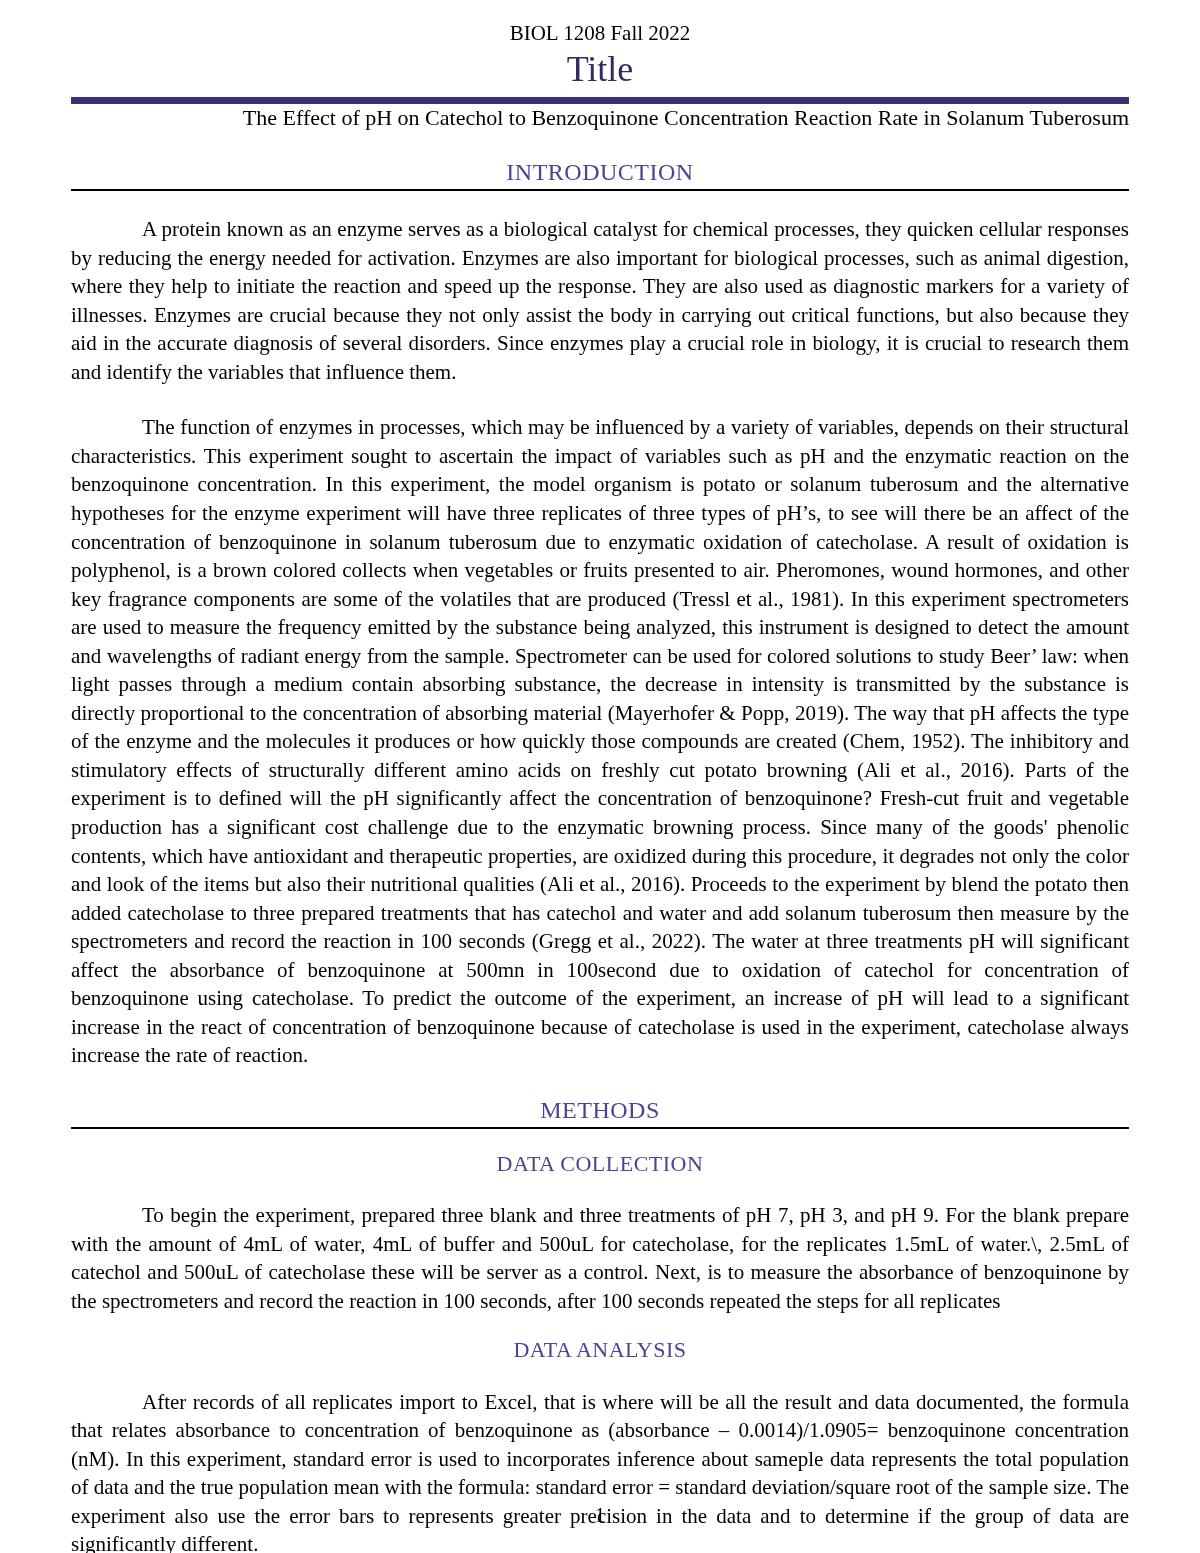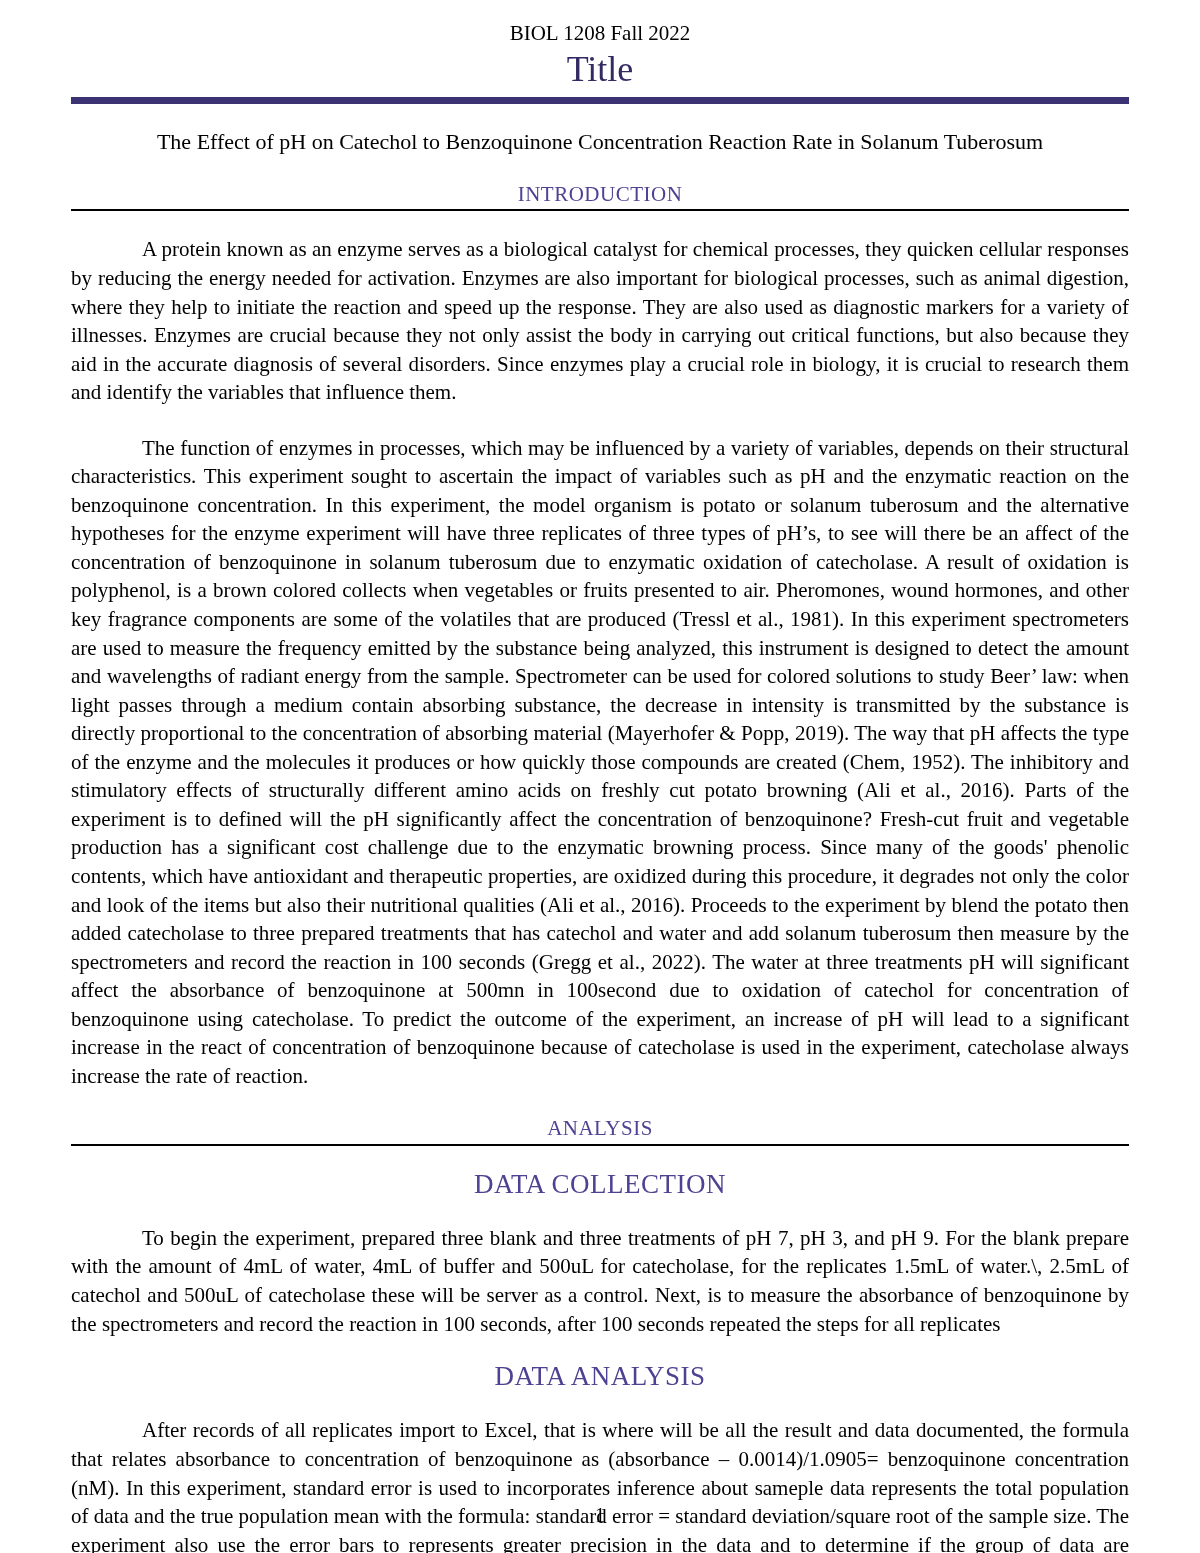--- a/index.html
+++ b/index.html
@@ -31,43 +31,42 @@
     font-weight: 400;
     color: #332a63;
     line-height: 1.15;
   }
   .title-rule {
     height: 7px;
     background: #3b3274;
     margin-top: 6px;
   }
   .doc-subtitle {
-    margin-top: 24px;
-    text-align: center;
+    text-align: right;
     font-size: 22px;
     line-height: 1.3;
   }
   .section-heading {
     margin: 26px 0 0 0;
     text-align: center;
-    font-size: 21px;
+    font-size: 24px;
     font-weight: 400;
     color: #4f4293;
     letter-spacing: 0.5px;
     line-height: 1.2;
   }
   .heading-rule {
     height: 2px;
     background: #000000;
     margin-top: 2px;
   }
   .sub-heading {
     margin: 22px 0 0 0;
     text-align: center;
-    font-size: 27px;
+    font-size: 22px;
     font-weight: 400;
     color: #4f4293;
     letter-spacing: 0.5px;
     line-height: 1.2;
   }
   p.body {
     margin: 24px 0 0 0;
     font-size: 21px;
     line-height: 1.36;
     text-align: justify;
@@ -99,21 +98,21 @@
   <div class="doc-subtitle">The Effect of pH on Catechol to Benzoquinone Concentration Reaction Rate in Solanum Tuberosum</div>
 
   <h2 class="section-heading">INTRODUCTION</h2>
 
   <div class="heading-rule"></div>
 
   <p class="body">A protein known as an enzyme serves as a biological catalyst for chemical processes, they quicken cellular responses by reducing the energy needed for activation. Enzymes are also important for biological processes, such as animal digestion, where they help to initiate the reaction and speed up the response. They are also used as diagnostic markers for a variety of illnesses. Enzymes are crucial because they not only assist the body in carrying out critical functions, but also because they aid in the accurate diagnosis of several disorders. Since enzymes play a crucial role in biology, it is crucial to research them and identify the variables that influence them.</p>
 
   <p class="body">The function of enzymes in processes, which may be influenced by a variety of variables, depends on their structural characteristics. This experiment sought to ascertain the impact of variables such as pH and the enzymatic reaction on the benzoquinone concentration. In this experiment, the model organism is potato or solanum tuberosum and the alternative hypotheses for the enzyme experiment will have three replicates of three types of pH’s, to see will there be an affect of the concentration of benzoquinone in solanum tuberosum due to enzymatic oxidation of catecholase. A result of oxidation is polyphenol, is a brown colored collects when vegetables or fruits presented to air. Pheromones, wound hormones, and other key fragrance components are some of the volatiles that are produced (Tressl et al., 1981). In this experiment spectrometers are used to measure the frequency emitted by the substance being analyzed, this instrument is designed to detect the amount and wavelengths of radiant energy from the sample. Spectrometer can be used for colored solutions to study Beer’ law: when light passes through a medium contain absorbing substance, the decrease in intensity is transmitted by the substance is directly proportional to the concentration of absorbing material (Mayerhofer &amp; Popp, 2019). The way that pH affects the type of the enzyme and the molecules it produces or how quickly those compounds are created (Chem, 1952). The inhibitory and stimulatory effects of structurally different amino acids on freshly cut potato browning (Ali et al., 2016). Parts of the experiment is to defined will the pH significantly affect the concentration of benzoquinone? Fresh-cut fruit and vegetable production has a significant cost challenge due to the enzymatic browning process. Since many of the goods' phenolic contents, which have antioxidant and therapeutic properties, are oxidized during this procedure, it degrades not only the color and look of the items but also their nutritional qualities (Ali et al., 2016). Proceeds to the experiment by blend the potato then added catecholase to three prepared treatments that has catechol and water and add solanum tuberosum then measure by the spectrometers and record the reaction in 100 seconds (Gregg et al., 2022). The water at three treatments pH will significant affect the absorbance of benzoquinone at 500mn in 100second due to oxidation of catechol for concentration of benzoquinone using catecholase. To predict the outcome of the experiment, an increase of pH will lead to a significant increase in the react of concentration of benzoquinone because of catecholase is used in the experiment, catecholase always increase the rate of reaction.</p>
 
-  <h2 class="section-heading">ANALYSIS</h2>
+  <h2 class="section-heading">METHODS</h2>
 
   <div class="heading-rule"></div>
 
   <h3 class="sub-heading">DATA COLLECTION</h3>
 
   <p class="body">To begin the experiment, prepared three blank and three treatments of pH 7, pH 3, and pH 9. For the blank prepare with the amount of 4mL of water, 4mL of buffer and 500uL for catecholase, for the replicates 1.5mL of water.\, 2.5mL of catechol and 500uL of catecholase these will be server as a control. Next, is to measure the absorbance of benzoquinone by the spectrometers and record the reaction in 100 seconds, after 100 seconds repeated the steps for all replicates</p>
 
   <h3 class="sub-heading">DATA ANALYSIS</h3>
 
   <p class="body">After records of all replicates import to Excel, that is where will be all the result and data documented, the formula that relates absorbance to concentration of benzoquinone as (absorbance – 0.0014)/1.0905= benzoquinone concentration (nM). In this experiment, standard error is used to incorporates inference about sameple data represents the total population of data and the true population mean with the formula: standard error = standard deviation/square root of the sample size. The experiment also use the error bars to represents greater precision in the data and to determine if the group of data are significantly different.</p>

